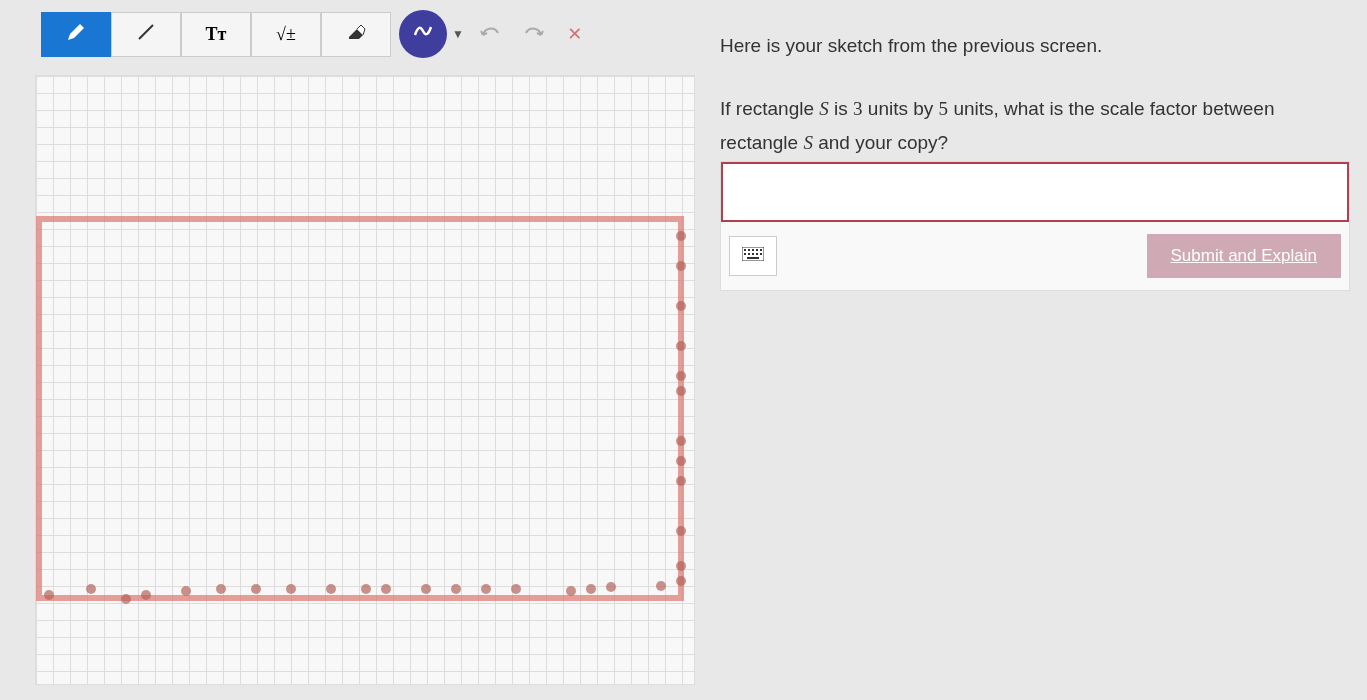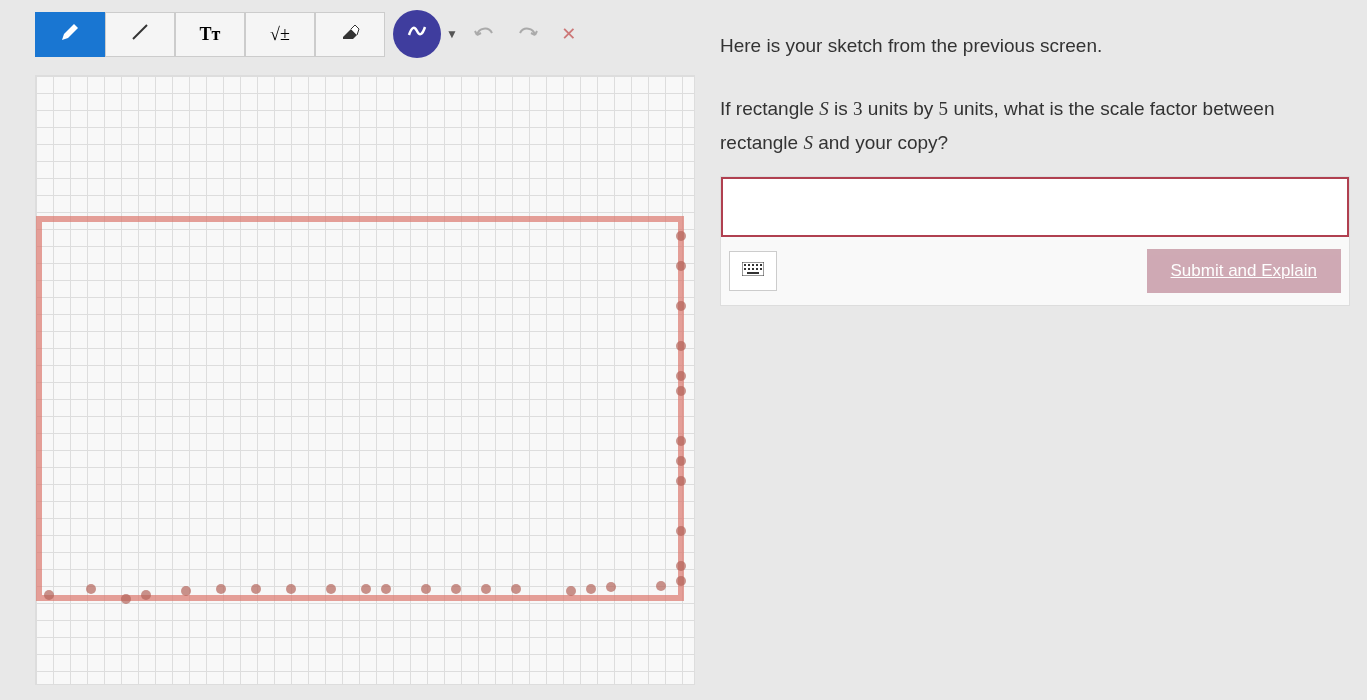--- a/index.html
+++ b/index.html
@@ -11,21 +11,21 @@
       font-family: Arial, sans-serif;
       background: #e8e8e8;
       width: 1367px;
       height: 700px;
       overflow: hidden;
       position: relative;
     }
     .toolbar {
       position: absolute;
       top: 10px;
-      left: 35px;
+      left: 41px;
       display: flex;
       align-items: center;
       gap: 0;
     }
     .tool-btn {
       width: 70px;
       height: 45px;
       border: 1px solid #ccc;
       background: #f5f5f5;
       display: flex;
@@ -109,21 +109,20 @@
     .prompt-text {
       font-size: 19px;
       color: #333;
       line-height: 1.7;
       margin-bottom: 30px;
     }
     .question-text {
       font-size: 19px;
       color: #333;
       line-height: 1.8;
-      margin-bottom: 15px;
     }
     .question-text .math-var {
       font-family: 'Times New Roman', serif;
       font-style: italic;
     }
     .question-text .math-num {
       font-family: 'Times New Roman', serif;
     }
     .answer-box {
       border: 1px solid #ddd;

